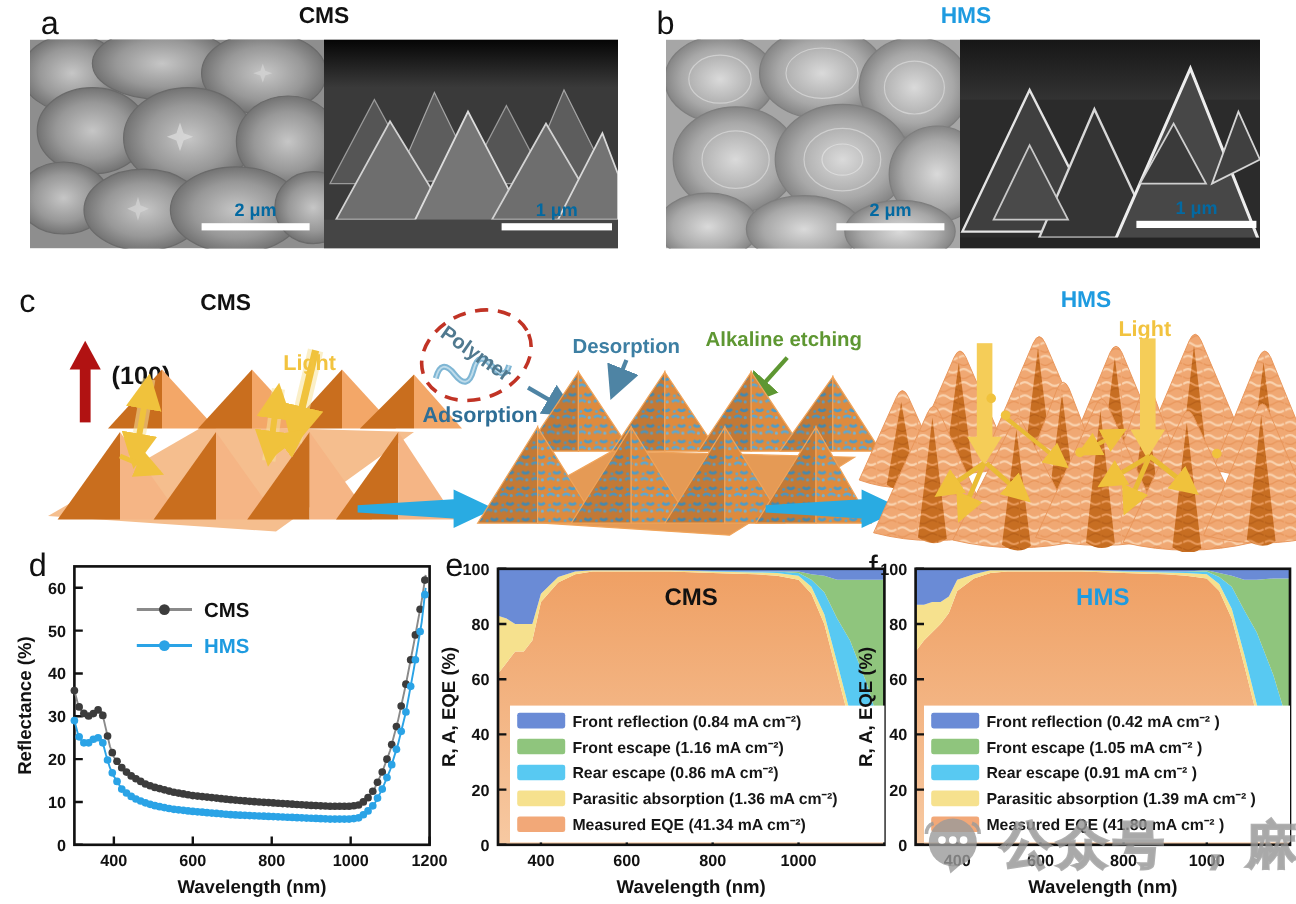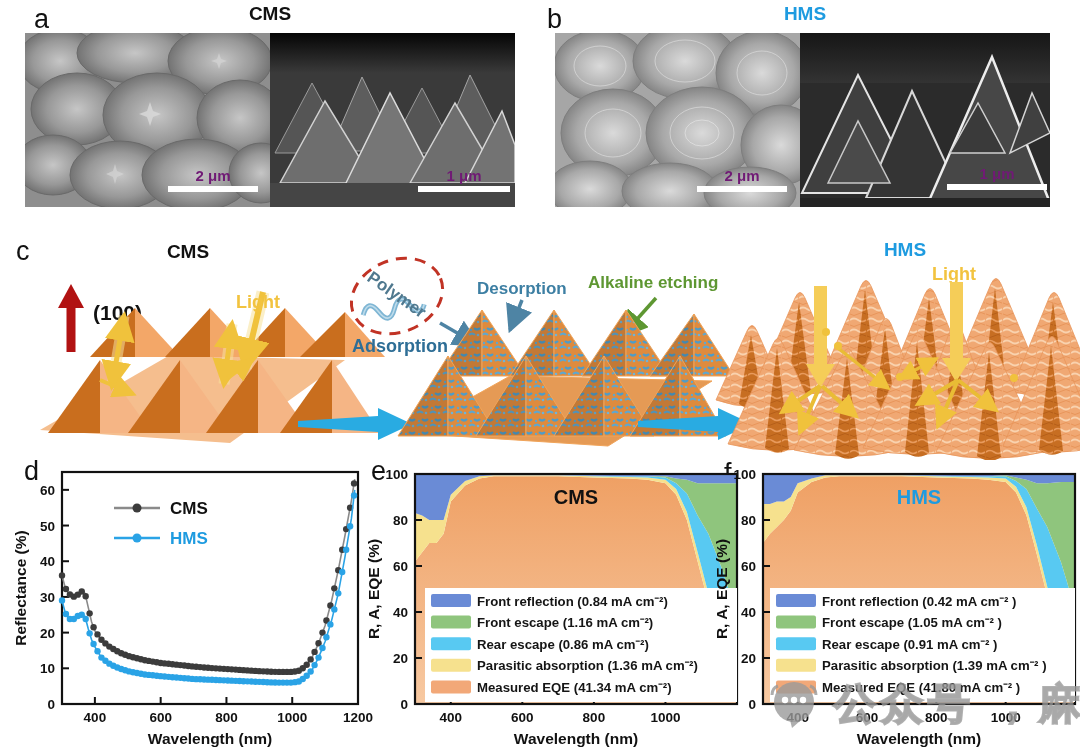--- a/index.html
+++ b/index.html
@@ -1,21 +1,21 @@
 <!DOCTYPE html>
 <html><head>
 <meta charset="utf-8">
 <style>
   html,body{margin:0;padding:0;background:#fff;}
   #canvas{position:relative;width:1080px;height:753px;background:#ffffff;overflow:hidden;
           font-family:"Liberation Sans", sans-serif;}
   .abs{position:absolute;}
   .panel-letter{font-size:27px;color:#111;font-weight:400;}
   .sem-title{font-weight:bold;font-size:19px;text-align:center;}
-  .sb{position:absolute;text-align:center;color:#701a75;font-weight:bold;font-size:15px;}
+  .sb{position:absolute;text-align:center;color:#0369a1;font-weight:bold;font-size:15px;}
   .sb .bar{height:6px;background:#fff;margin-top:2px;}
   svg text{font-family:"Liberation Sans", sans-serif;}
   #watermark{position:absolute;left:770px;top:676px;display:flex;align-items:center;gap:12px;z-index:6;}
   #watermark .wm-text{font-size:42px;font-weight:bold;letter-spacing:5px;
      color:rgba(160,160,160,0.30);-webkit-text-stroke:2px rgba(150,150,150,0.75);white-space:nowrap;}
 </style>
 </head>
 <body>
 
 <div id="canvas">

